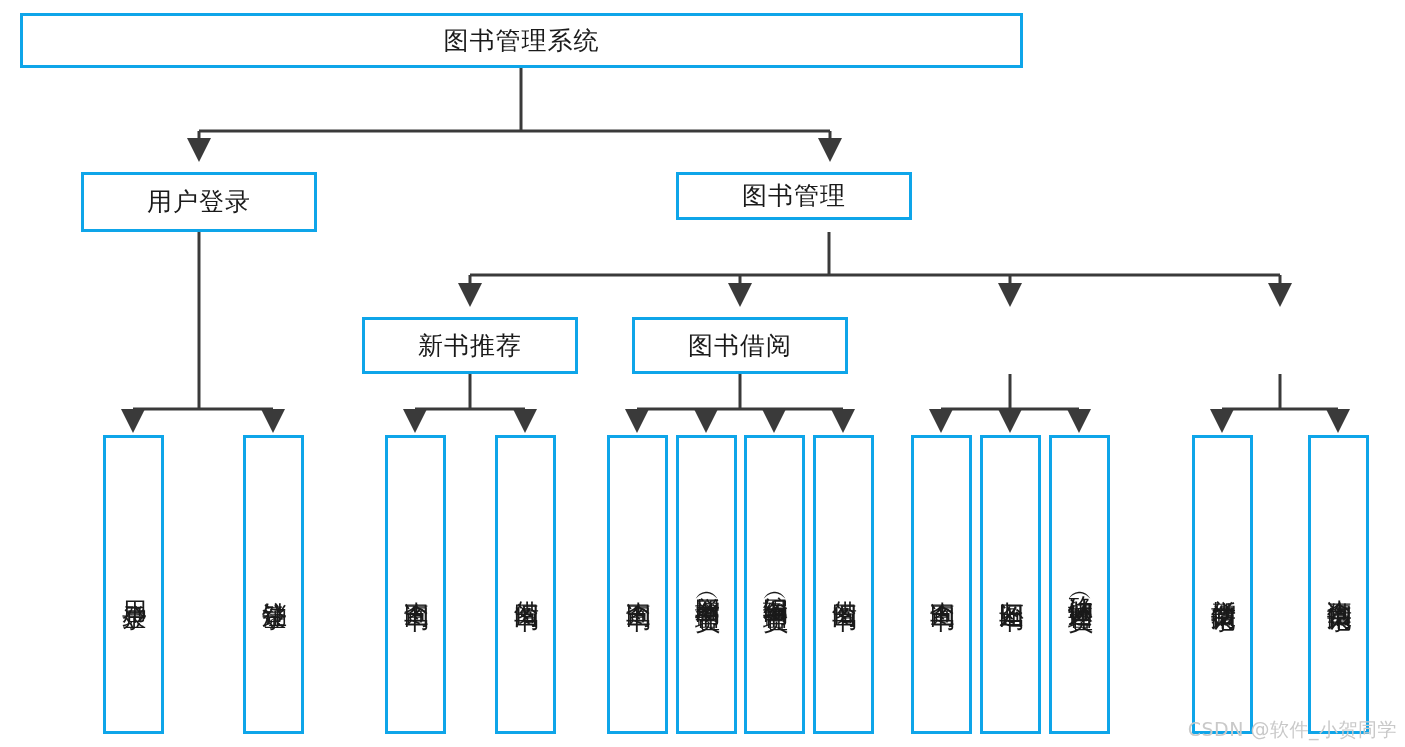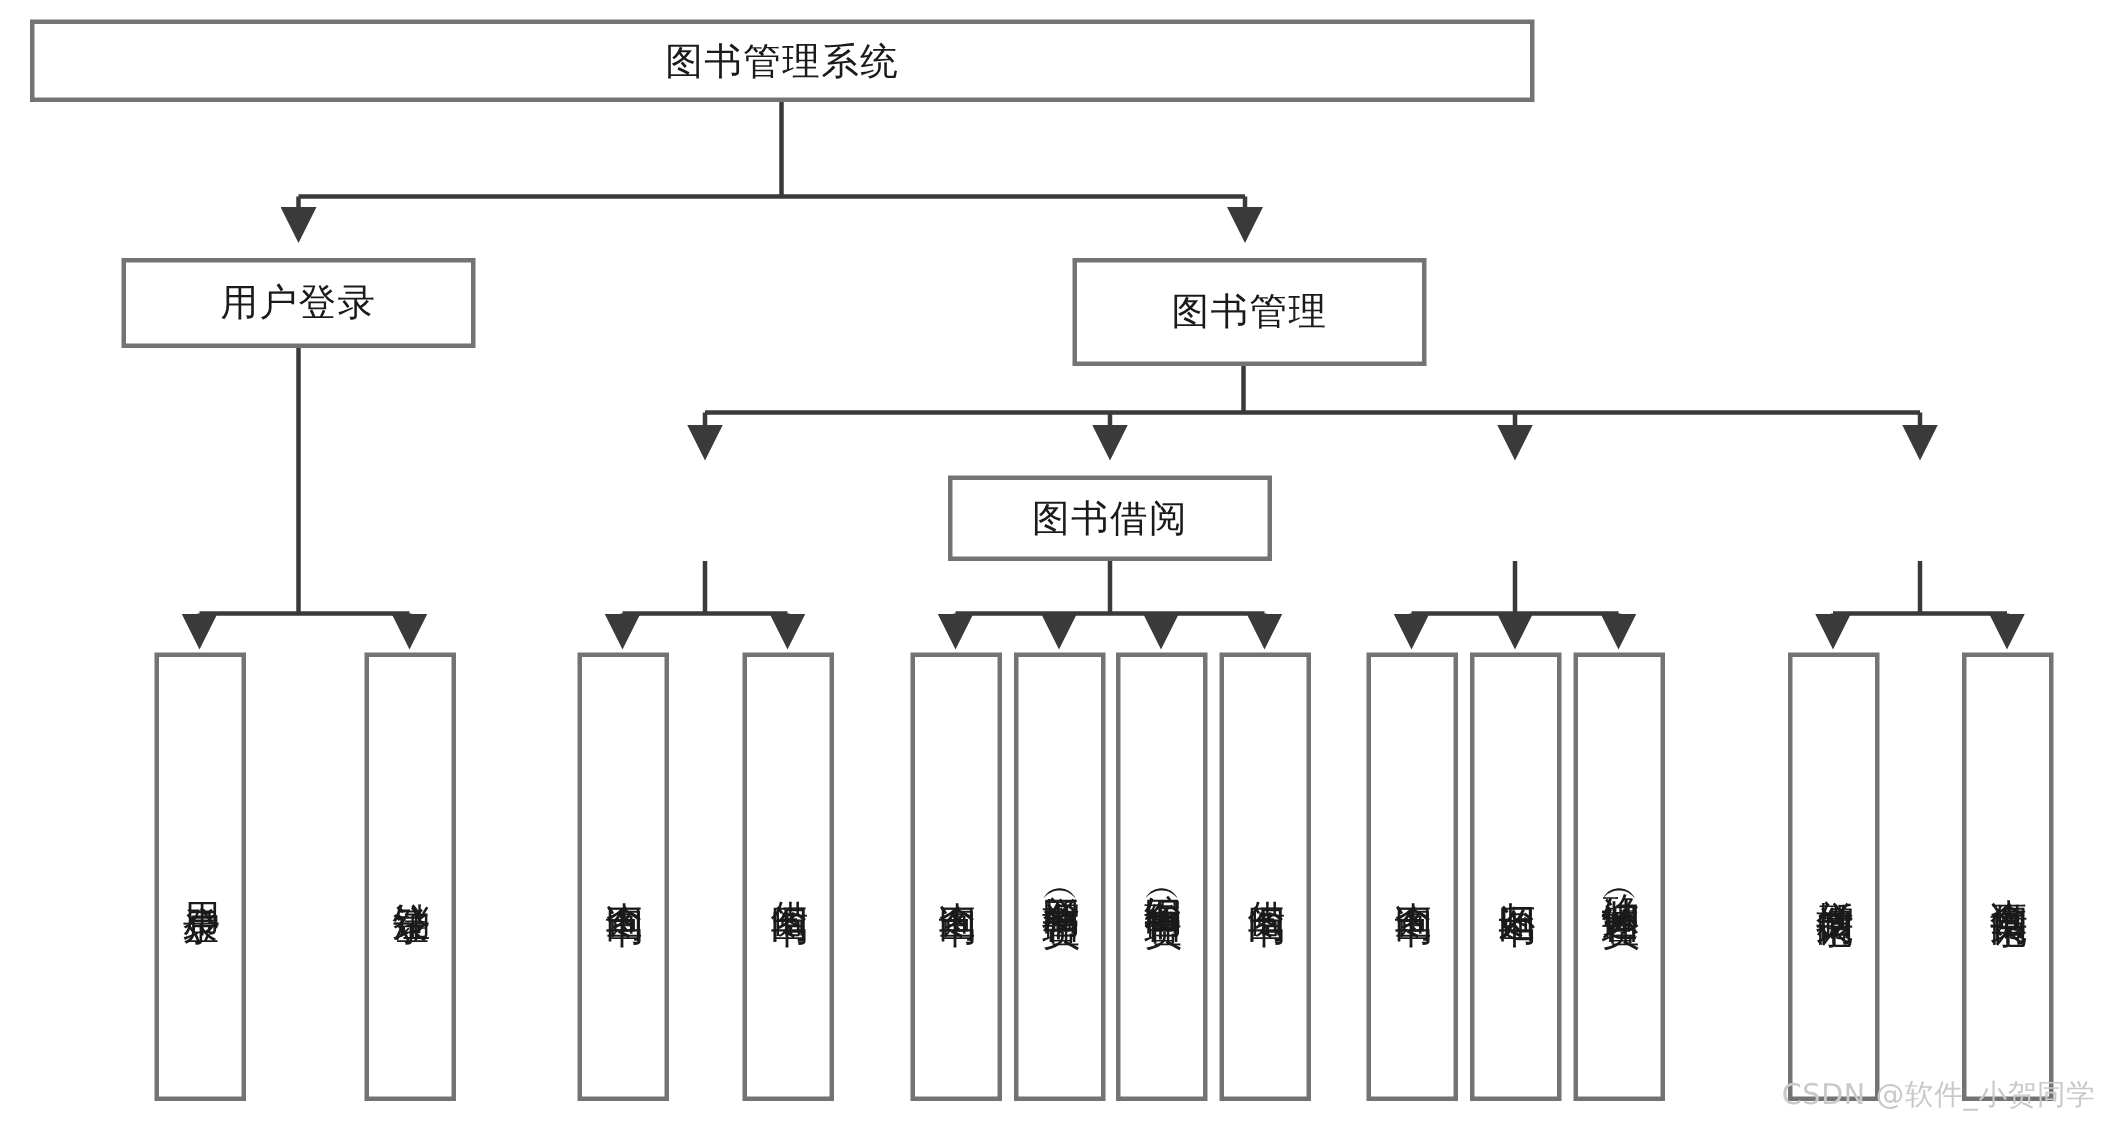--- a/index.html
+++ b/index.html
@@ -22,21 +22,21 @@
     left: 0;
     top: 0;
     width: 1405px;
     height: 747px;
     pointer-events: none;
   }
   .node {
     position: absolute;
     box-sizing: border-box;
     background: #ffffff;
-    border: 3px solid #737373;
+    border: 3px solid #0ea5e9;
     display: flex;
     align-items: center;
     justify-content: center;
     color: #1a1a1a;
     z-index: 2;
   }
   .node-h {
     font-size: 25px;
     line-height: 1.2;
     letter-spacing: 1px;
@@ -121,24 +121,27 @@
     </g>
   </svg>
 
   <div class="node node-h" style="left:20px; top:13px; width:1003px; height:55px;">
     <span>图书管理系统</span>
   </div>
 
   <div class="node node-h" style="left:81px; top:172px; width:236px; height:60px;">
     <span>用户登录</span>
   </div>
-  <div class="node node-h" style="left:715px; top:172px; width:236px; height:72px;text-align:right;">
+  <div class="node node-h" style="left:676px; top:172px; width:236px; height:48px;text-align:right;">
     <span>图书管理</span>
   </div>
 
+  <div class="node node-h" style="left:362px; top:317px; width:216px; height:57px;">
+    <span>新书推荐</span>
+  </div>
   <div class="node node-h" style="left:632px; top:317px; width:216px; height:57px;">
     <span>图书借阅</span>
   </div>
 
   <div class="node node-v" style="left:103px; top:435px; width:61px; height:299px;">
     <span>用户登录</span>
   </div>
   <div class="node node-v" style="left:243px; top:435px; width:61px; height:299px;">
     <span>注销登录</span>
   </div>

